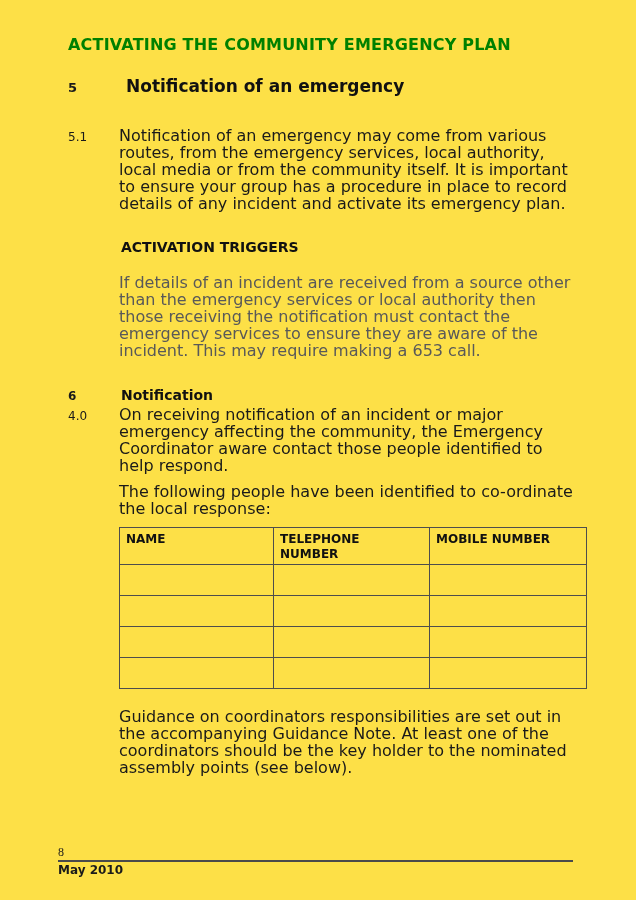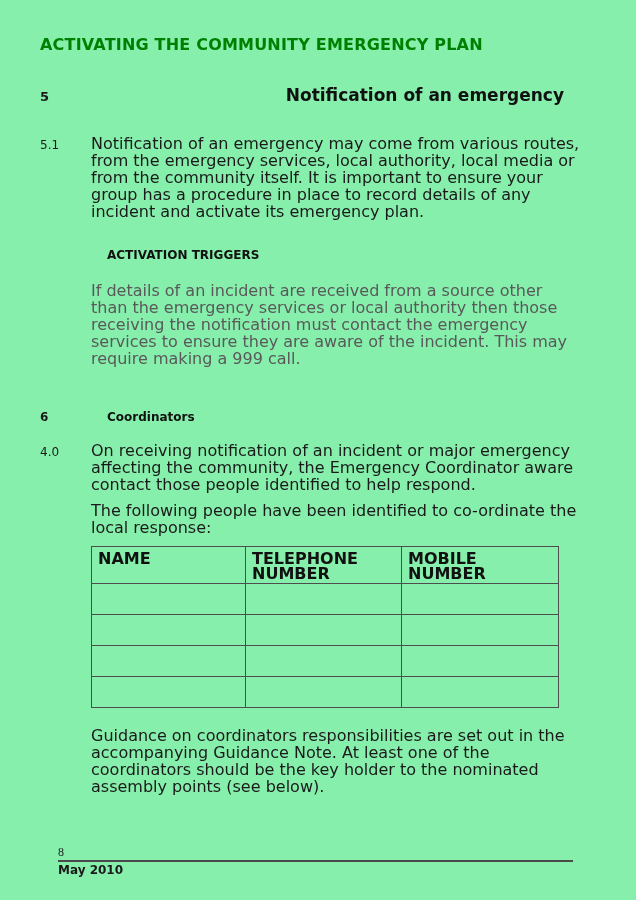--- a/index.html
+++ b/index.html
@@ -1,70 +1,70 @@
 <!DOCTYPE html>
 <html><head>
 <meta charset="utf-8">
 <style>
   html,body { margin:0; padding:0; background:#ffffff; }
   .page {
     position:relative;
     width:636px; height:900px;
-    background:#86efac;
+    background:#fde047;
     box-sizing:border-box;
-    padding:35px 56px 0 40px;
+    padding:35px 56px 0 68px;
     overflow:hidden;
     font-family:"DejaVu Sans","Liberation Sans",sans-serif;
     color:#1a1a1a;
   }
   .doc-title {
     margin:0;
     font-size:16px;
     font-weight:bold;
     color:#008000;
     letter-spacing:0.2px;
   }
   .row { display:flex; align-items:baseline; }
   .num-col { flex:0 0 51px; font-size:12px; }
   .num-col.bold { font-weight:bold; }
   .content-col { flex:1 1 auto; font-size:12px; line-height:17px; }
   .indent { margin-left:51px; }
 
   .section-heading-row { margin-top:17px; }
   .section-heading-row .num-col { font-size:13px; font-weight:bold; }
   .section-heading {
-    margin:16px; font-size:17px; font-weight:bold; color:#111111;text-align:right;
+    margin:7px; font-size:17px; font-weight:bold; color:#111111;
   }
 
   .para { margin:0; font-size:16px; line-height:17px; }
   .gray { color:#595959; }
-  .bold-sub { margin:16px; font-size:12px; line-height:17px; font-weight:bold; color:#111111; }
+  .bold-sub { margin:2px; font-size:14px; line-height:17px; font-weight:bold; color:#111111; }
 
-  .row-51 { margin-top:15px; }
+  .row-51 { margin-top:25px; }
   .triggers-block { margin-top:27px; }
   .p-sometimes { margin-top:12px; }
   .p-ifdetails { margin-top:18px; }
   .row-6 { margin-top:26px; }
   .row-6 .num-col { font-weight:bold; }
   .p-following { margin-top:9px; }
   .coord-table-wrap { margin-top:10px; }
   .p-guidance { margin-top:19px; }
 
   table.coord-table {
     border-collapse:collapse;
     table-layout:fixed;
     width:467px;
   }
   table.coord-table th, table.coord-table td {
     border:1px solid #4d4d4d;
   }
   table.coord-table th {
     text-align:left;
     vertical-align:top;
-    font-size:16px;
+    font-size:12px;
     font-weight:bold;
     color:#111111;
     padding:4px 6px 2px 6px;
     line-height:15px;
     white-space:pre-line;
     height:28px;
     box-sizing:border-box;
   }
   table.coord-table td {
     height:31px;
@@ -116,27 +116,27 @@
 
   <div class="row row-51">
     <div class="num-col">5.1</div>
     <div class="content-col">
       <p class="para">Notification of an emergency may come from various routes, from the emergency services, local authority, local media or from the community itself. It is important to ensure your group has a procedure in place to record details of any incident and activate its emergency plan.</p>
     </div>
   </div>
 
   <div class="indent triggers-block">
     <p class="bold-sub">ACTIVATION TRIGGERS</p>
-    <p class="para gray p-ifdetails">If details of an incident are received from a source other than the emergency services or local authority then those receiving the notification must contact the emergency services to ensure they are aware of the incident. This may require making a 999 call.</p>
+    <p class="para gray p-ifdetails">If details of an incident are received from a source other than the emergency services or local authority then those receiving the notification must contact the emergency services to ensure they are aware of the incident. This may require making a 653 call.</p>
   </div>
 
   <div class="row row-6">
     <div class="num-col">6</div>
     <div class="content-col">
-      <p class="bold-sub">Coordinators</p>
+      <p class="bold-sub">Notification</p>
     </div>
   </div>
 
   <div class="row">
     <div class="num-col">4.0</div>
     <div class="content-col">
       <p class="para">On receiving notification of an incident or major emergency affecting the community, the Emergency Coordinator aware contact those people identified to help respond.</p>
     </div>
   </div>
 

